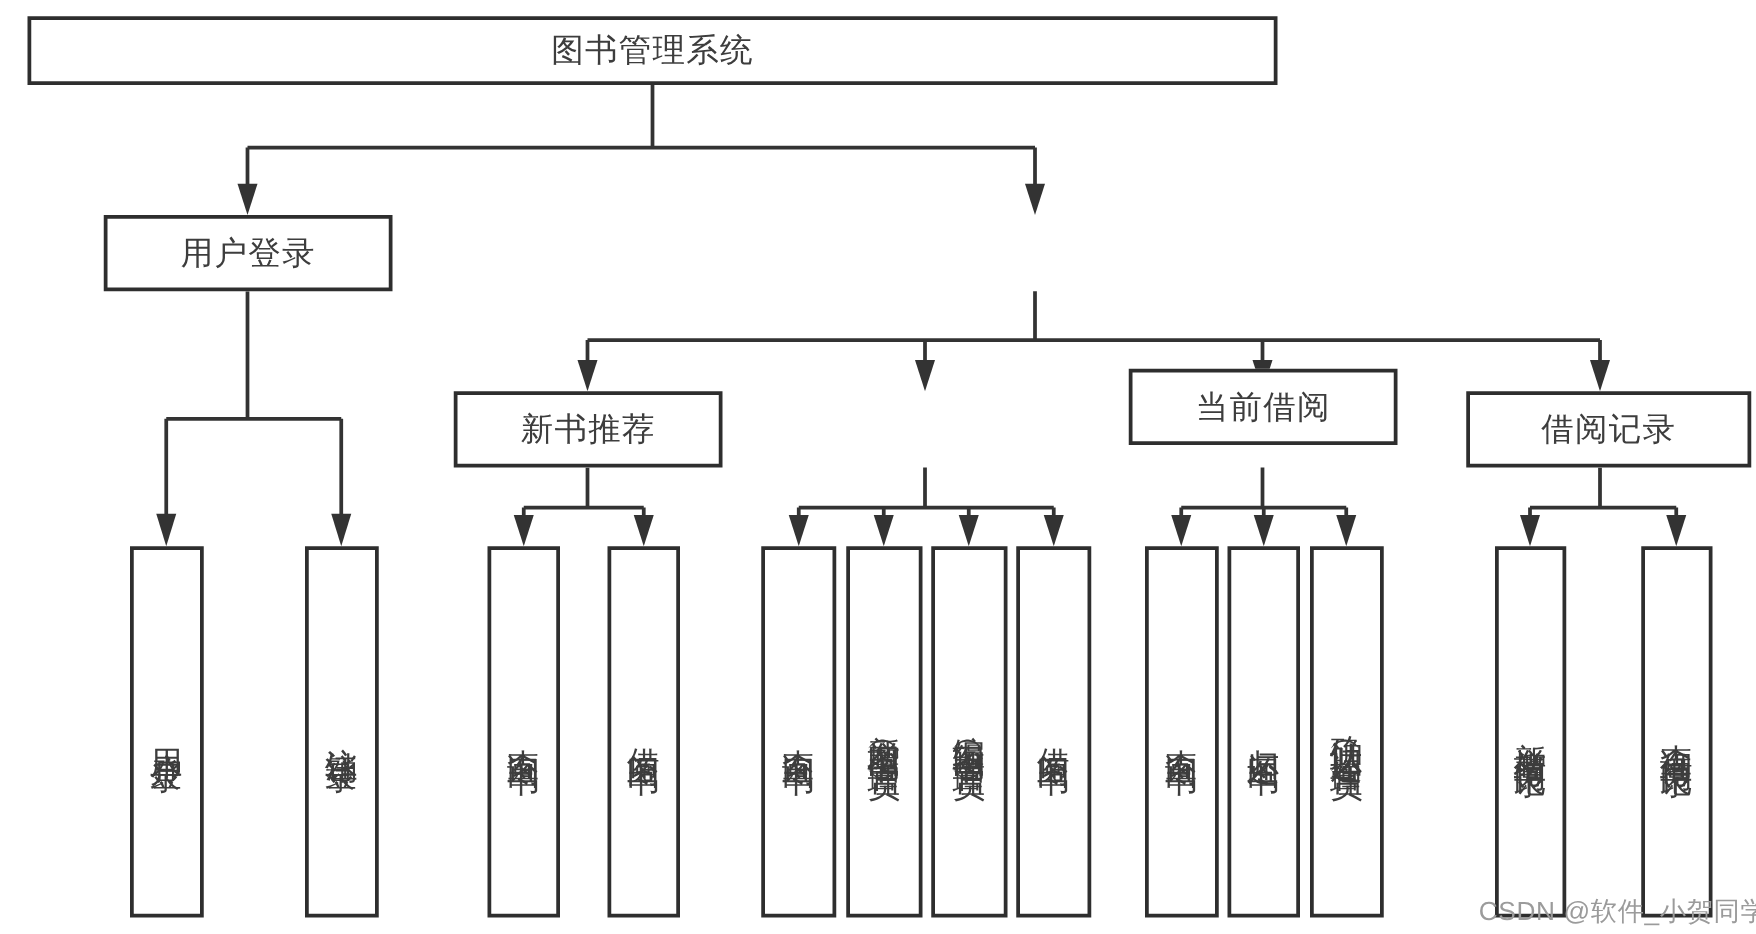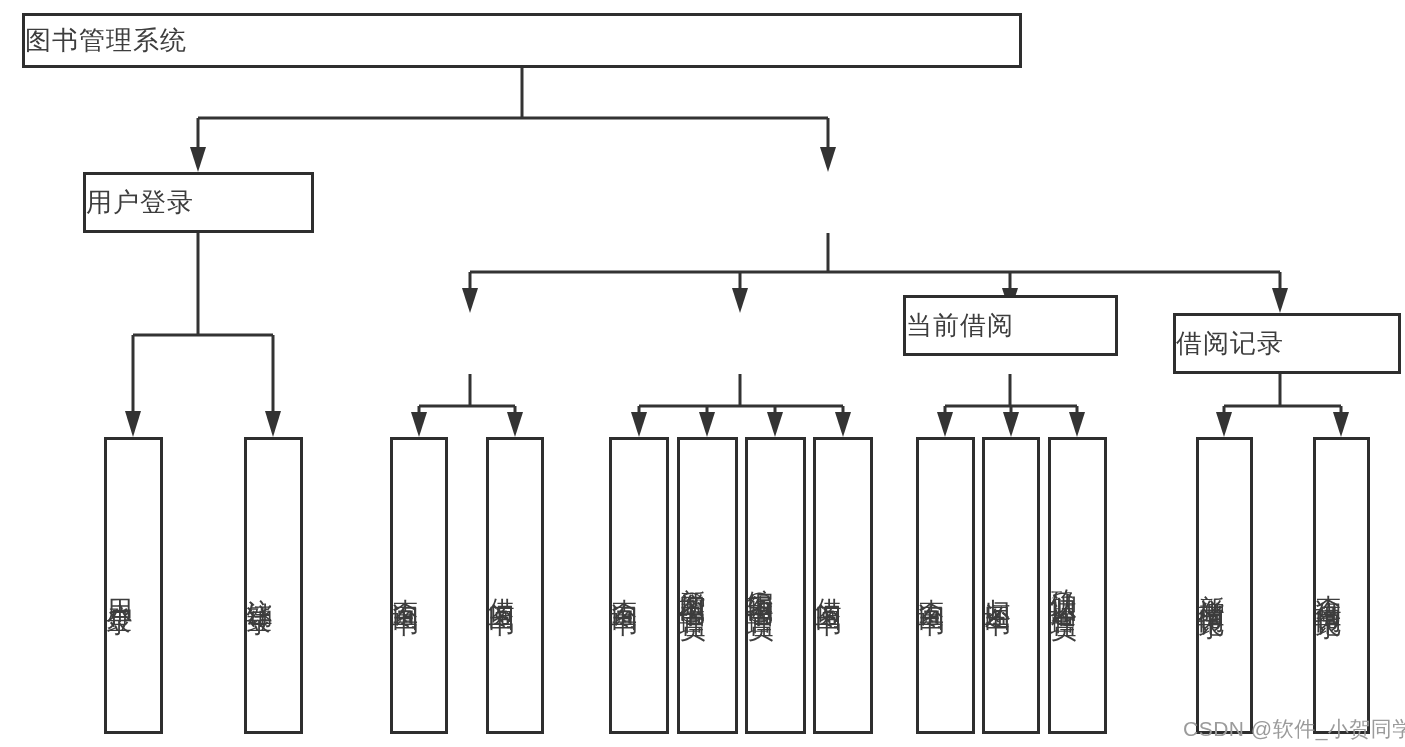--- a/index.html
+++ b/index.html
@@ -6,21 +6,21 @@
   .canvas{
     position:relative;width:1405px;height:747px;background:#ffffff;
     font-family:"Liberation Sans",sans-serif;overflow:hidden;
   }
   svg.wires{position:absolute;left:0;top:0;z-index:0;}
   svg.wires path{stroke:#333333;stroke-width:3;fill:none;}
   svg.wires polygon{fill:#333333;stroke:none;}
   .node{
     position:absolute;z-index:1;background:#ffffff;
     border:3px solid #2e2e2e;box-sizing:border-box;
-    display:flex;align-items:center;
+    display:flex;align-items:center;justify-content:center;
     color:#3d3d3d;font-size:26px;letter-spacing:1px;line-height:1.1;
     white-space:nowrap;
   }
   .node .lbl{display:block;}
   .node.vert .lbl{
     writing-mode:vertical-rl;text-orientation:mixed;
     letter-spacing:4px;white-space:normal;line-height:1;
   }
   .watermark{
     position:absolute;z-index:5;left:1183px;top:715px;
@@ -109,20 +109,23 @@
   </svg>
 
   <div class="node" style="left:22px;top:13px;width:1000px;height:55px">
     <span class="lbl">图书管理系统</span>
   </div>
 
   <div class="node" style="left:83px;top:172px;width:231px;height:61px">
     <span class="lbl">用户登录</span>
   </div>
 
+  <div class="node" style="left:363px;top:313px;width:215px;height:61px">
+    <span class="lbl">新书推荐</span>
+  </div>
   <div class="node" style="left:903px;top:295px;width:215px;height:61px">
     <span class="lbl">当前借阅</span>
   </div>
   <div class="node" style="left:1173px;top:313px;width:228px;height:61px">
     <span class="lbl">借阅记录</span>
   </div>
 
   <div class="node vert" style="left:104px;top:437px;width:59px;height:297px">
     <span class="lbl">用户登录</span>
   </div>

